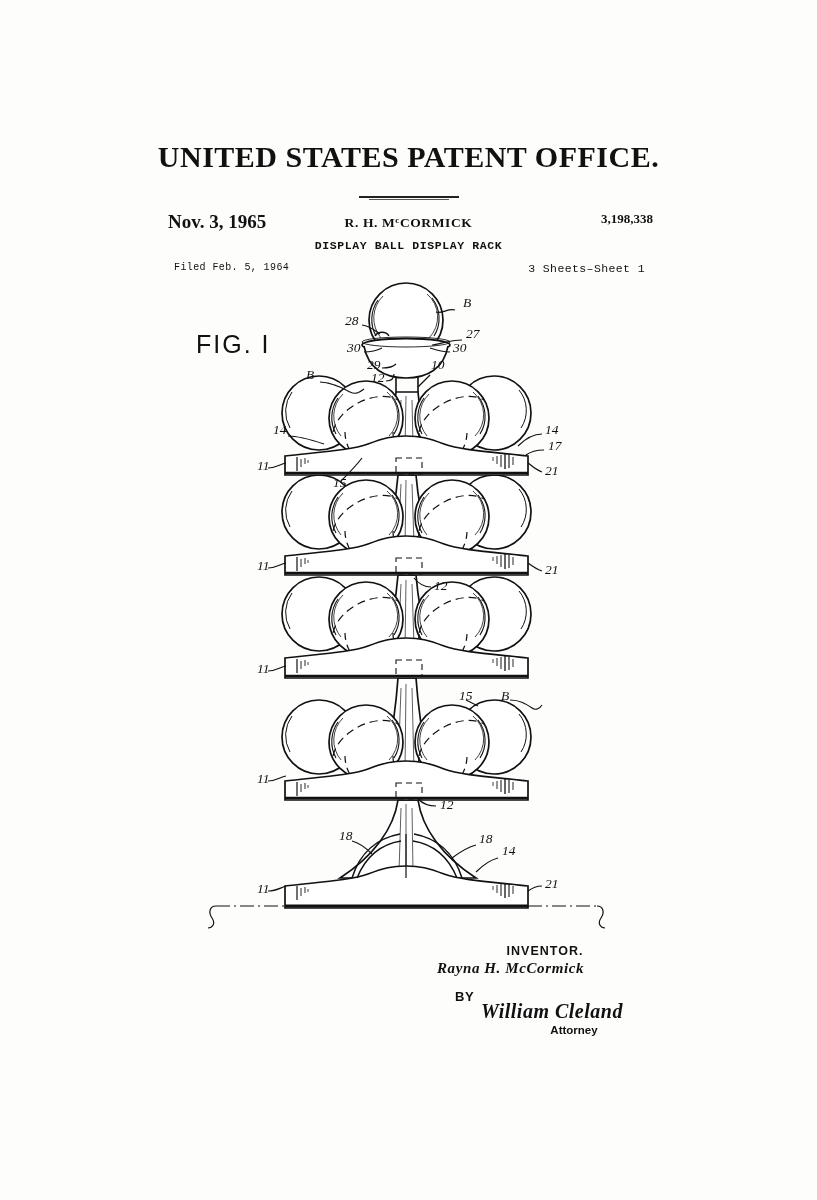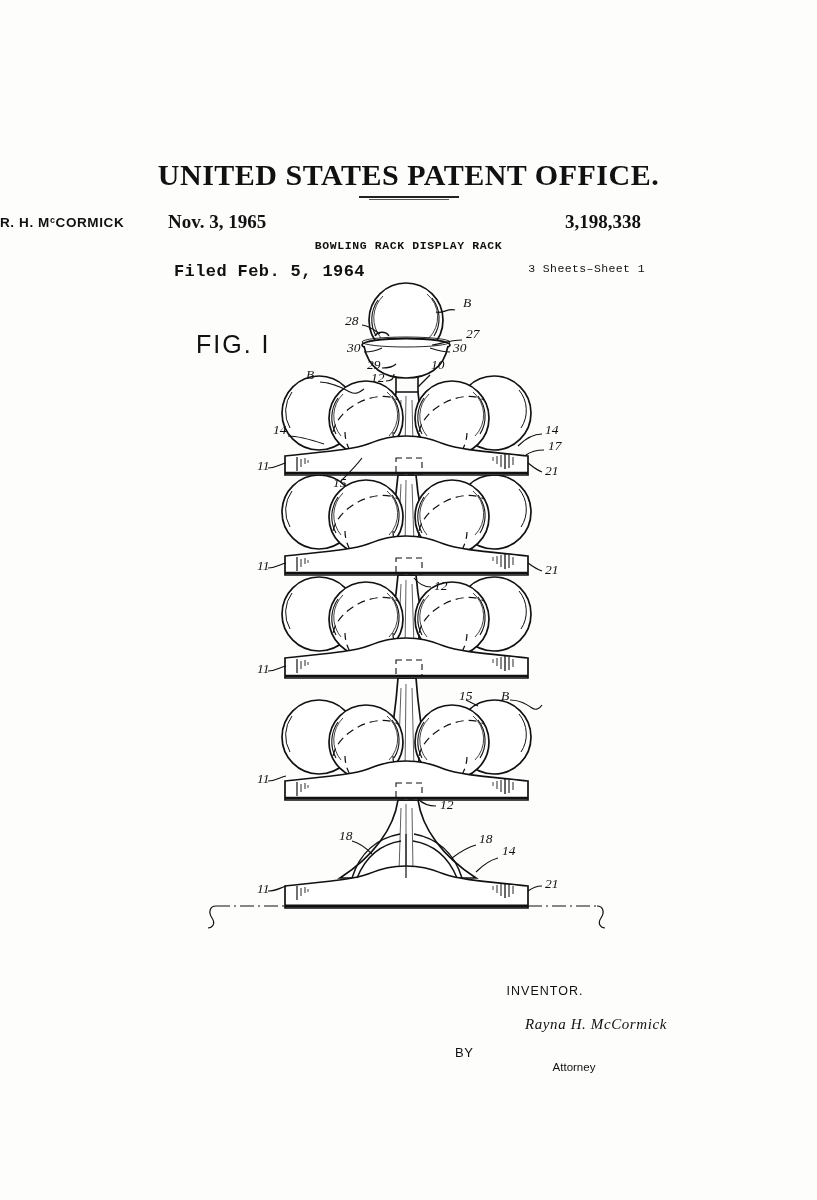--- a/index.html
+++ b/index.html
@@ -1,54 +1,54 @@
 <!DOCTYPE html>
 <html><head>
 <meta charset="utf-8">
 <style>
   html,body{margin:0;padding:0;background:#ffffff;}
   body{width:817px;height:1200px;overflow:hidden;
        font-family:"Liberation Serif",serif;color:#111;}
   .page{position:relative;width:817px;height:1200px;background:#fdfdfc;}
 
   
-  .hdr-title{position:absolute;left:0;right:0;top:158px;text-align:center;
+  .hdr-title{position:absolute;left:0;right:0;top:140px;text-align:center;
              font-family:"Liberation Serif",serif;font-weight:bold;
              font-size:30px;letter-spacing:.5px;}
   .hdr-rule{position:absolute;left:50%;top:196px;transform:translateX(-50%);
             width:100px;height:0;border-top:2px solid #222;}
   .hdr-rule.b{top:199px;width:80px;border-top:1px solid #555;}
 
   .hdr-date{position:absolute;left:168px;top:211px;font-weight:bold;font-size:19px;
             font-family:"Liberation Serif",serif;}
-  .hdr-num{position:absolute;right:176px;top:211px;font-weight:bold;font-size:19px;
+  .hdr-num{position:absolute;right:164px;top:211px;font-weight:bold;font-size:13px;
            font-family:"Liberation Serif",serif;text-align:right;}
-  .hdr-inv{position:absolute;left:0;right:0;top:215px;text-align:left;
-           font-family:Liberation Sans, sans-serif;font-weight:bold;font-size:13.5px;
+  .hdr-inv{position:absolute;left:0;right:0;top:215px;text-align:center;
+           font-family:Liberation Serif, serif;font-weight:bold;font-size:13.5px;
            letter-spacing:.6px;}
   .hdr-inv sup{font-size:9px;vertical-align:4px;}
   .hdr-sub{position:absolute;left:0;right:0;top:239px;text-align:center;
            font-family:"Liberation Mono",monospace;font-weight:bold;font-size:11.5px;
            letter-spacing:.6px;}
   .hdr-filed{position:absolute;left:174px;top:262px;
-             font-family:"Liberation Mono",monospace;font-size:17px;letter-spacing:.4px;font-weight:bold;}
+             font-family:"Liberation Mono",monospace;font-size:10px;letter-spacing:.4px;}
   .hdr-sheets{position:absolute;right:172px;top:262px;
               font-family:"Liberation Mono",monospace;font-size:11.5px;letter-spacing:.4px;}
 
   
   .fig-label{position:absolute;left:196px;top:313px;font-size:25px;letter-spacing:2px;
              font-family:"Liberation Sans",sans-serif;margin-top:17px;}
   svg.drawing{position:absolute;left:0;top:0;width:817px;height:1200px;}
 
   
-  .sig{position:absolute;right:150px;top:984px;width:230px;text-align:right;}
+  .sig{position:absolute;right:150px;top:944px;width:230px;text-align:right;font-weight:bold;}
   .sig-inv{font-family:"Liberation Sans",sans-serif;font-size:12.5px;letter-spacing:1px;
            text-align:center;padding-right:14px;}
   .sig-name{font-family:"Liberation Serif",serif;font-style:italic;font-size:15px;
-            letter-spacing:.6px;text-align:right;margin-top:18px;}
+            letter-spacing:.6px;text-align:left;margin-top:2px;}
   .sig-by{font-family:"Liberation Sans",sans-serif;font-size:13px;letter-spacing:.5px;
           text-align:left;margin-top:12px;padding-left:18px;}
   .sig-att-sign{font-family:"Liberation Serif",serif;font-style:italic;font-size:20px;
             text-align:center;margin-top:-4px;letter-spacing:.5px;}
   .sig-att{font-family:"Liberation Sans",sans-serif;font-size:11.5px;text-align:center;
            padding-left:44px;margin-top:1px;}
 </style>
 </head>
 <body>
 
@@ -59,21 +59,21 @@
   <div class="hdr-rule b"></div>
 
   <div class="hdr-date">Nov. 3, 1965</div>
 
   <div class="hdr-inv">
     <span>R. H. M</span><sup>c</sup><span>CORMICK</span>
   </div>
 
   <div class="hdr-num">3,198,338</div>
 
-  <div class="hdr-sub">BOWLING RACK DISPLAY RACK</div>
+  <div class="hdr-sub">DISPLAY BALL DISPLAY RACK</div>
 
   <div class="hdr-filed">Filed Feb. 5, 1964</div>
   <div class="hdr-sheets">3 Sheets–Sheet 1</div>
 
   <div class="fig-label">FIG. I</div>
 
   <svg class="drawing" viewBox="0 0 817 1200">
     <defs>
 
       <g id="ball">
@@ -368,16 +368,17 @@
         <text x="502" y="855">14</text>
         <text x="257" y="893">11</text>
         <text x="545" y="888">21</text>
       </g>
   </svg>
 
   <div class="sig">
     <div class="sig-inv">INVENTOR.</div>
     <div class="sig-name">Rayna H. McCormick</div>
     <div class="sig-by">BY</div>
+    <div class="sig-att-sign">William Cleland</div>
     <div class="sig-att">Attorney</div>
   </div>
 
 </div>
 
 </body></html>

